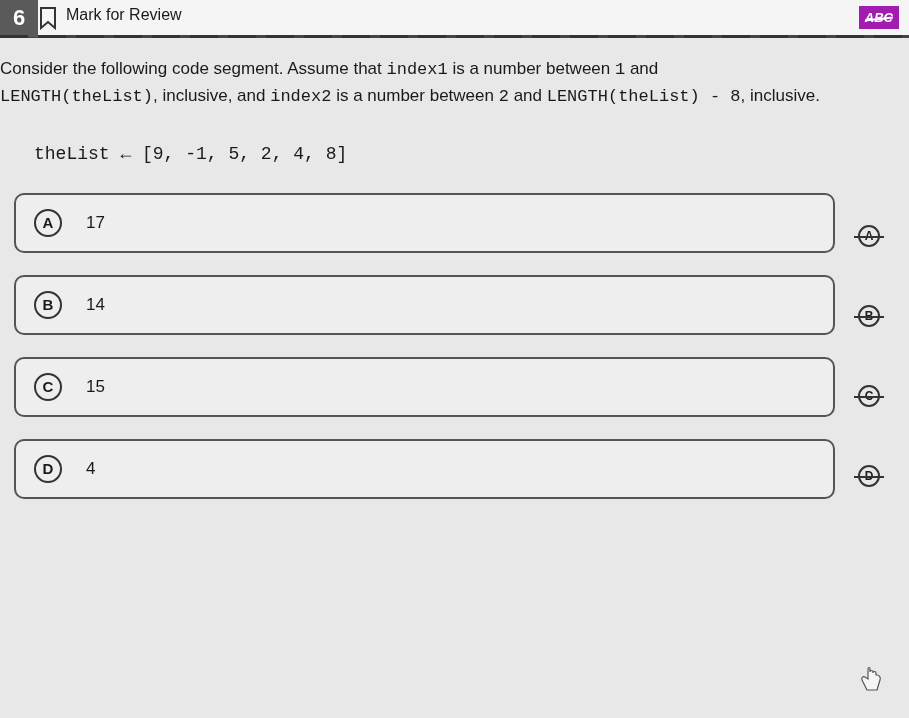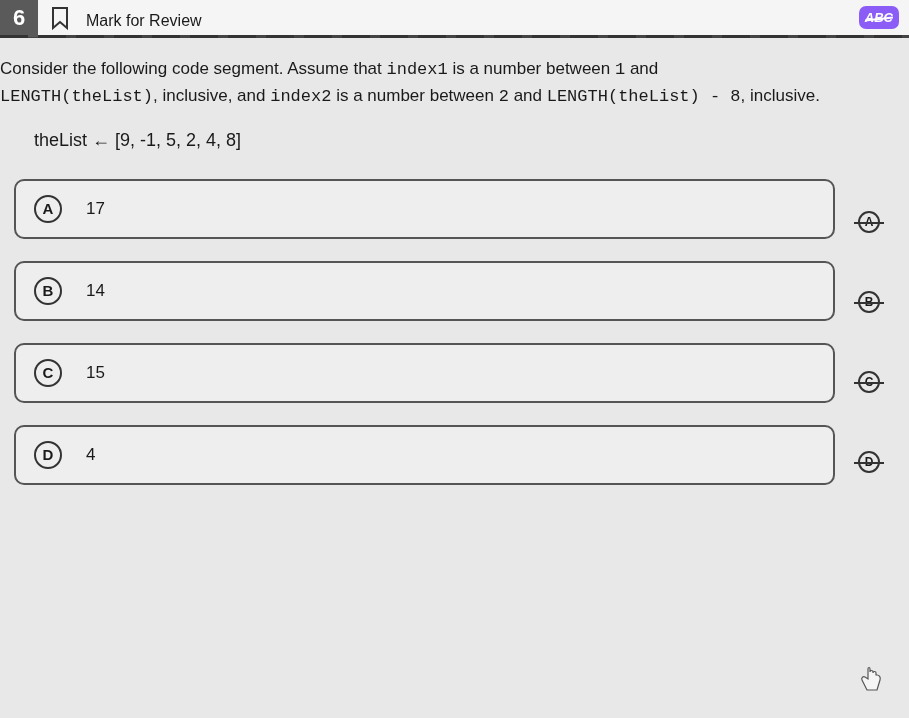--- a/index.html
+++ b/index.html
@@ -43,67 +43,67 @@
       font-weight: bold;
       font-size: 22px;
       width: 38px;
       height: 38px;
       display: flex;
       align-items: center;
       justify-content: center;
     }
     .bookmark-btn {
       display: flex;
-      align-items: flex-end;
-      gap: 16px;
-      padding: 0 12px;
+      align-items: flex-start;
+      gap: 8px;
+      padding: 0 0;
       cursor: pointer;
       font-size: 16px;
     }
     .bookmark-icon svg {
       display: block;
     }
     .header-spacer {
       flex: 1;
     }
     .abc-badge {
-      background: #8b5cf6;
+      background: #a21caf;
       color: #fff;
       font-weight: bold;
       font-size: 13px;
       padding: 4px 6px;
-      border-radius: 7px;
+      border-radius: 0;
       margin-right: 10px;
       position: relative;
       font-style: italic;
     }
     .abc-badge::after {
       content: "";
       position: absolute;
       left: 6px;
       right: 6px;
       top: 50%;
       height: 2px;
       background: #fff;
       transform: rotate(-6deg);
     }
     .content {
       padding: 18px 14px 10px 0;
     }
     .stem {
       font-size: 17px;
       line-height: 1.55;
-      margin-bottom: 12px;
+      margin-bottom: 26px;
     }
     .stem .mono {
       font-family: "Courier New", monospace;
       font-size: 17px;
     }
     .code-block {
-      font-family: Liberation Sans, sans-serif;
+      font-family: Liberation Mono, monospace;
       font-size: 18px;
       line-height: 1.9;
       margin: 0 0 22px 34px;
     }
     .question-line {
       font-size: 17px;
       line-height: 1.5;
       margin-bottom: 28px;
     }
     .question-line .mono {

